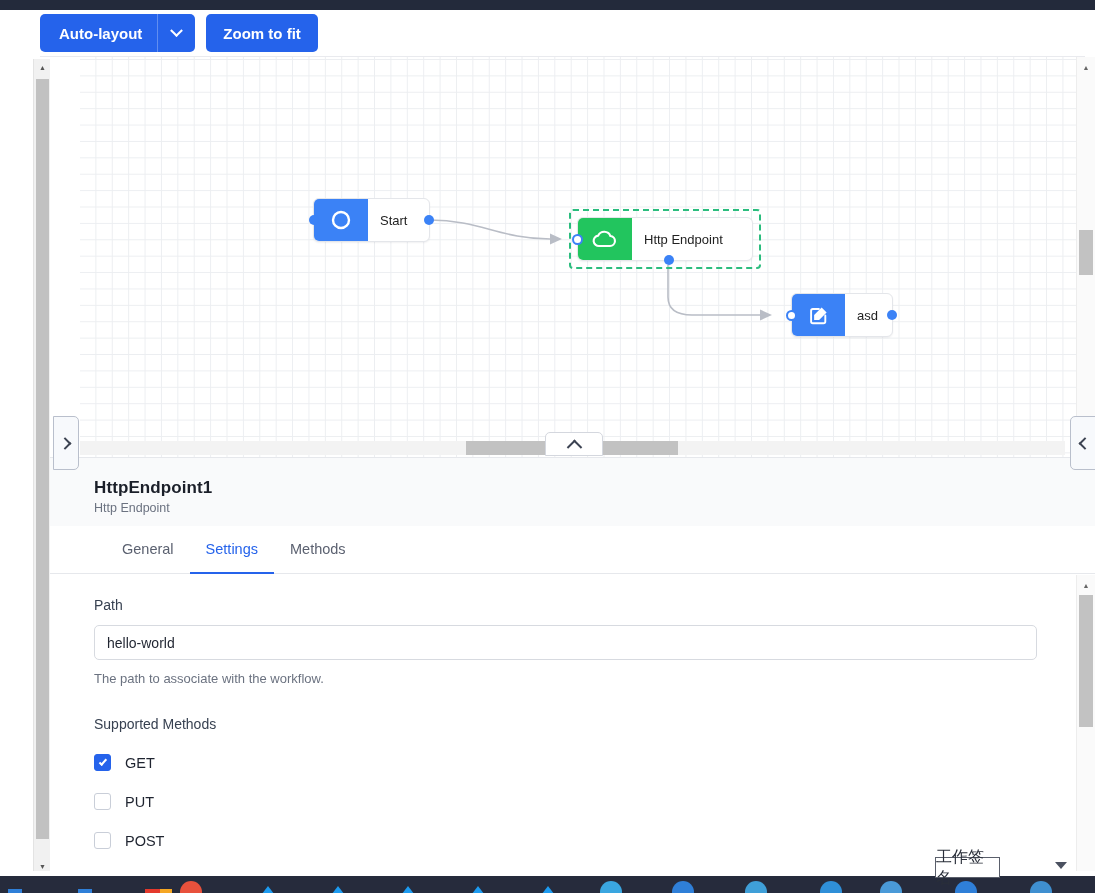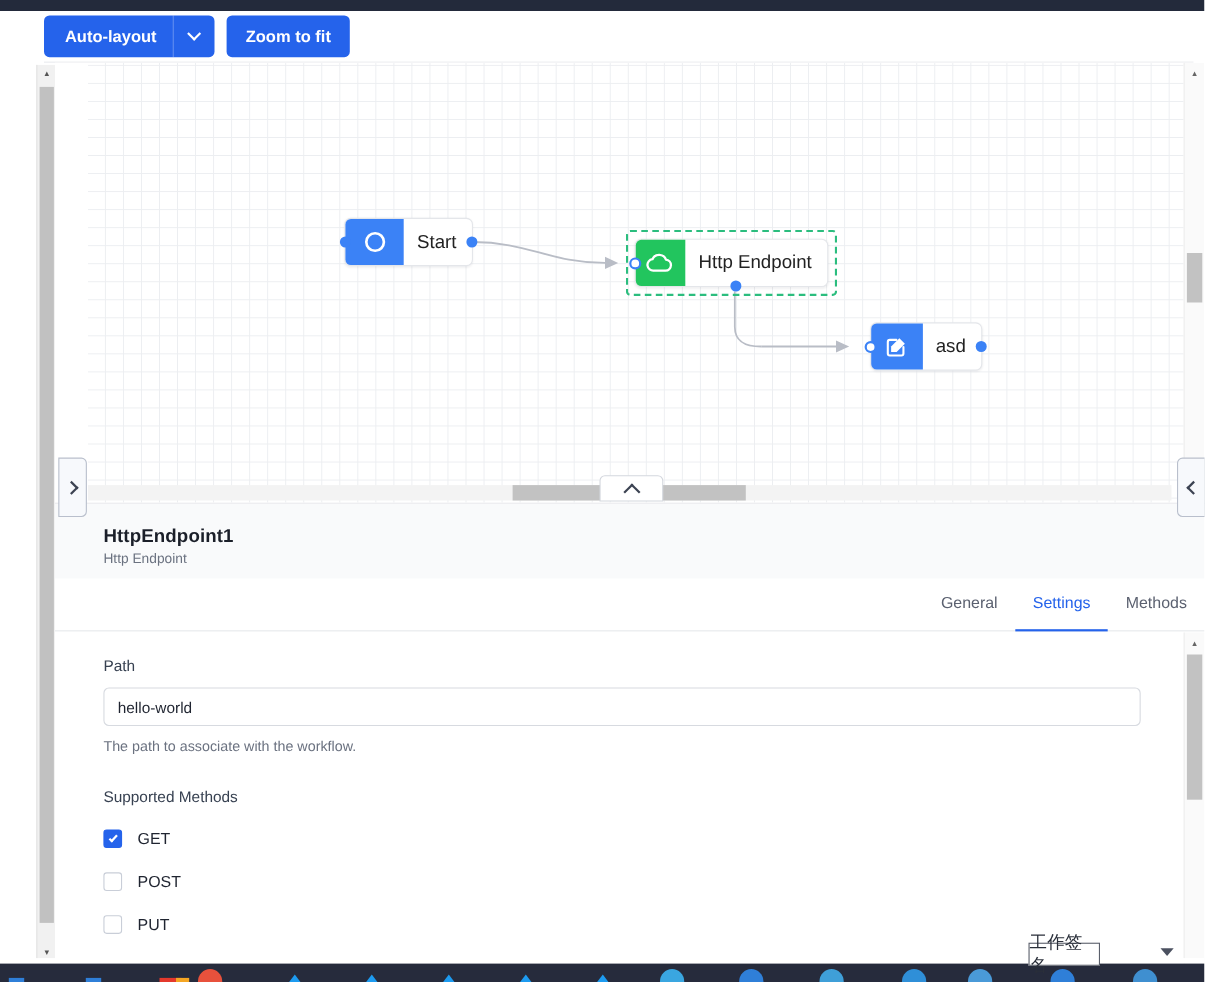--- a/index.html
+++ b/index.html
@@ -94,21 +94,21 @@
     box-shadow: 0 1px 2px rgba(16,24,40,.06);
   }
   .node-icon {
     width: 54px; display: flex; align-items: center; justify-content: center;
     border-radius: 5px 0 0 5px;
   }
   .node-icon.blue { background: #3b82f6; }
   .node-icon.green { background: #22c55e; }
   .node-label {
     display: flex; align-items: center; padding: 0 14px 0 12px;
-    font-size: 17px; color: #222; white-space: nowrap;
+    font-size: 13px; color: #222; white-space: nowrap;
   }
   .port {
     position: absolute; width: 10px; height: 10px; border-radius: 50%;
     background: #3b82f6; top: 50%; margin-top: -5px; z-index: 4;
   }
   .port.hollow {
     background: #ffffff; border: 2.5px solid #3b82f6; width: 11px; height: 11px;
     margin-top: -5.5px;
   }
   .port.bottom { top: auto; bottom: -5px; margin-top: 0; left: 50%; margin-left: -5px; }
@@ -152,21 +152,21 @@
     position: absolute; left: 50px; top: 457px; width: 1045px; height: 418px;
     background: #ffffff; border-top: 1px solid #e6e8ec;
   }
   .panel-header {
     height: 68px; padding: 20px 0 0 44px; background: #f9fafb;
   }
   .panel-title { font-size: 17px; font-weight: bold; color: #1b1f29; letter-spacing: .1px; }
   .panel-subtitle { font-size: 12.5px; color: #6b7280; margin-top: 3px; }
   .tabs {
     display: flex; gap: 0; padding-left: 56px; height: 48px;
-    border-bottom: 1px solid #e6e8ec; background: #fff; justify-content: flex-end;
+    border-bottom: 1px solid #e6e8ec; background: #fff;
   }
   .tab {
     padding: 0 16px; display: flex; align-items: center; font-size: 14.5px;
     color: #5b6170; cursor: pointer; border-bottom: 2px solid transparent;
     margin-bottom: -1px;
   }
   .tab.active { color: #2563eb; border-bottom-color: #2563eb; }
 
   .panel-body {
     position: absolute; left: 0; top: 117px; width: 1026px; height: 301px;
@@ -352,25 +352,25 @@
         <div class="field-label" style="margin-bottom:22px;">Supported Methods</div>
 
         <div class="check-row">
           <span class="cbox checked">
               <span class="tick"></span>
             </span>
           <span class="check-label">GET</span>
         </div>
         <div class="check-row">
           <span class="cbox"></span>
-          <span class="check-label">POST</span>
+          <span class="check-label">PUT</span>
         </div>
         <div class="check-row">
           <span class="cbox"></span>
-          <span class="check-label">PUT</span>
+          <span class="check-label">POST</span>
         </div>
       </div>
     </div>
 
     <div class="panel-vscroll">
       <div class="sb-arrow">▲</div>
       <div class="sb-thumb"></div>
     </div>
   </div>
 

